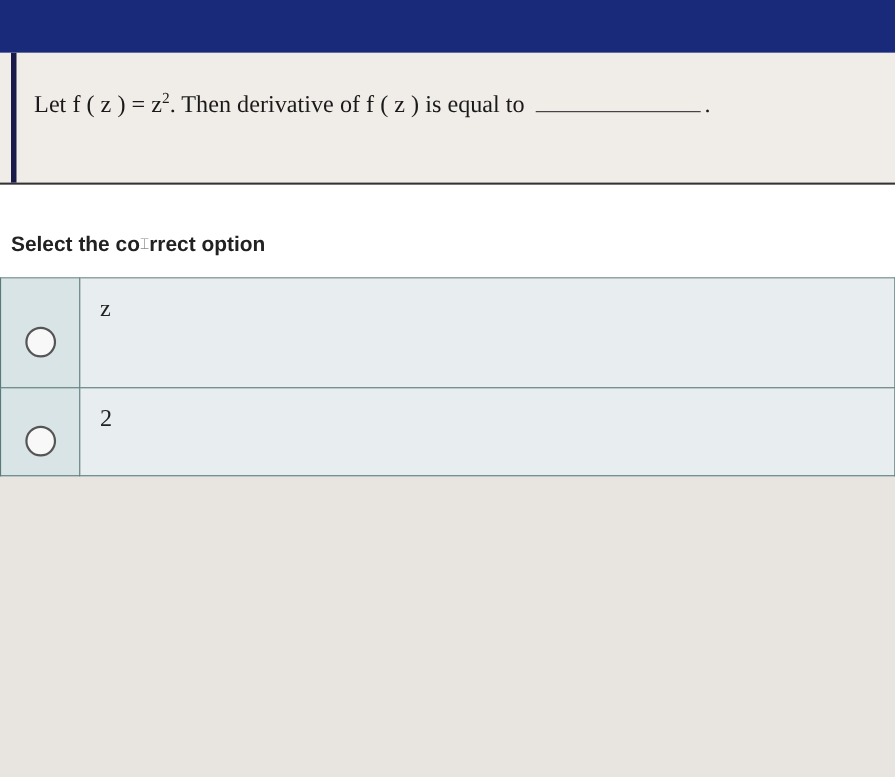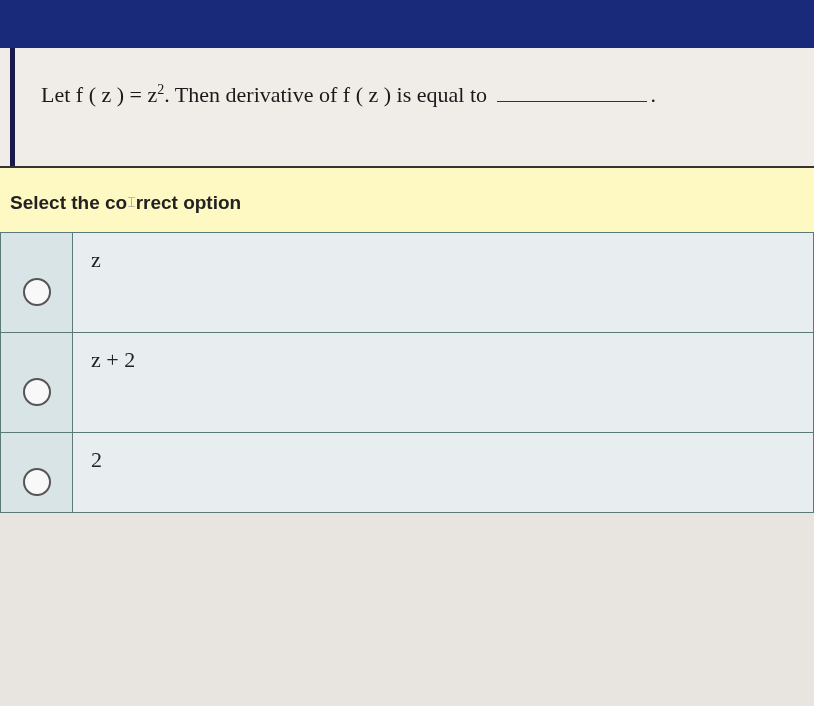--- a/index.html
+++ b/index.html
@@ -1,19 +1,18 @@
 <!DOCTYPE html>
 <html><head>
   <meta charset="utf-8">
   <style>
     * {
       margin: 0;
       padding: 0;
       box-sizing: border-box;
-      gap: 10px;
     }
     body {
       font-family: 'Times New Roman', serif;
       background: #e8e4e0;
       width: 814px;
       height: 706px;
       overflow: hidden;
     }
     .top-bar {
       background: #1a2a7a;
@@ -53,22 +52,22 @@
       display: inline-block;
       border-bottom: 1.5px solid #333;
       width: 150px;
       margin: 0 4px;
     }
     .instruction {
       font-family: Arial, sans-serif;
       font-weight: bold;
       font-size: 19px;
       color: #222;
-      padding: 24px 10px 18px 10px;
-      background: #fef9c3;
+      padding: 44px 10px 18px 10px;
+      background: #ffffff;
       position: relative;
     }
     .cursor-mark {
       font-weight: normal;
       font-size: 14px;
       color: #888;
       position: relative;
       top: -2px;
     }
     .options-table {
@@ -132,22 +131,16 @@
       <tr class="option-row">
     <td class="radio-cell">
       <span class="radio-circle"></span>
     </td>
     <td class="option-content">z</td>
   </tr>
   <tr class="option-row">
     <td class="radio-cell">
       <span class="radio-circle"></span>
     </td>
-    <td class="option-content">z + 2</td>
-  </tr>
-  <tr class="option-row">
-    <td class="radio-cell">
-      <span class="radio-circle"></span>
-    </td>
     <td class="option-content">2</td>
   </tr>
 </tbody>
   </table>
 
 </body></html>

